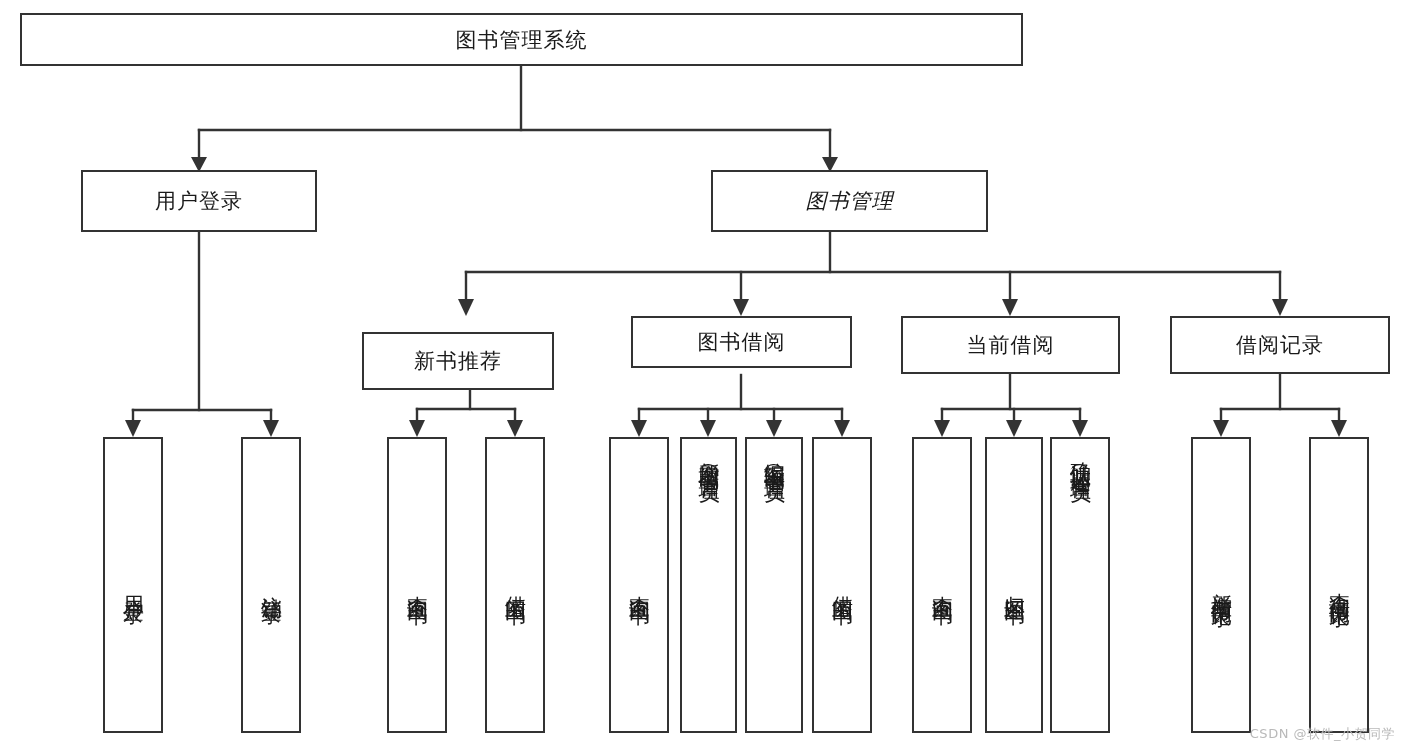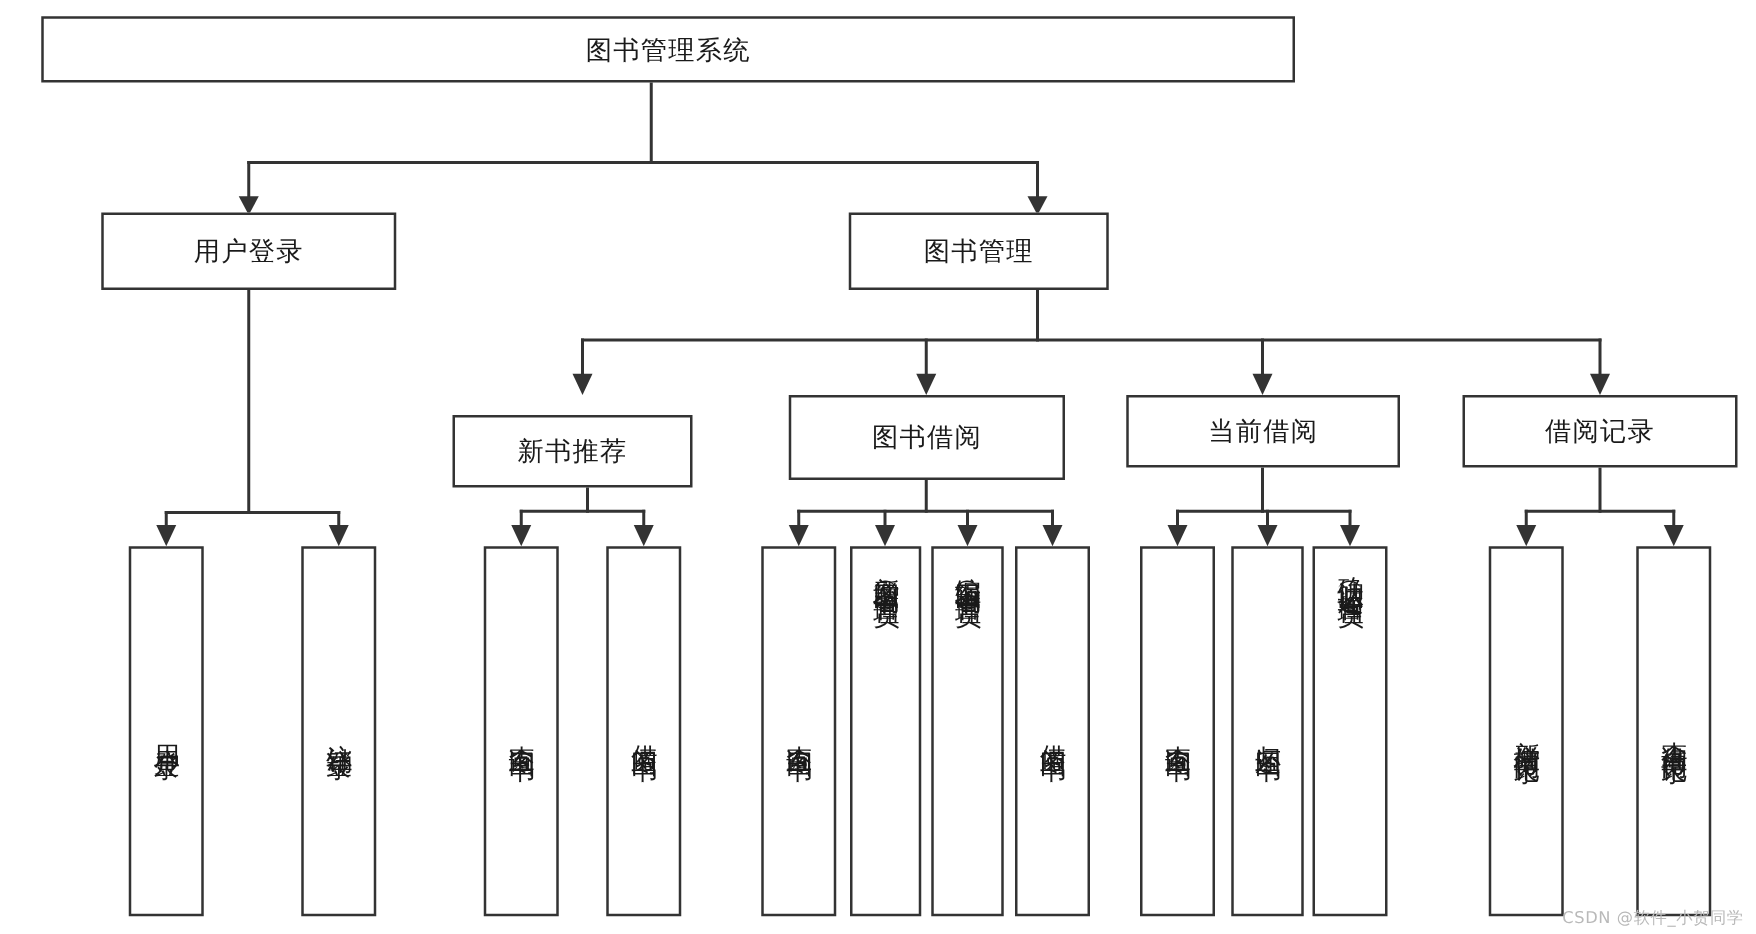--- a/index.html
+++ b/index.html
@@ -150,37 +150,37 @@
 
       <path class="connector" d="M 1280 375 L 1280 409"></path>
       <path class="connector" d="M 1221 409 L 1339 409"></path>
       <path class="connector" d="M 1221 409 L 1221 424"></path>
       <path class="connector" d="M 1339 409 L 1339 424"></path>
       <polygon class="arrow-head" points="1213,420 1229,420 1221,437"></polygon>
       <polygon class="arrow-head" points="1331,420 1347,420 1339,437"></polygon>
     </g>
   </svg>
 
-  <div class="hbox" style="left:20px; top:13px; width:1003px; height:53px;margin-left:13px;">
+  <div class="hbox" style="left:20px; top:13px; width:1003px; height:53px;">
     <span class="hbox-text">图书管理系统</span>
   </div>
 
   <div class="hbox" style="left:81px; top:170px; width:236px; height:62px;">
     <span class="hbox-text">用户登录</span>
   </div>
 
-  <div class="hbox" style="left:679px; top:170px; width:208px; height:62px;">
+  <div class="hbox" style="left:711px; top:170px; width:277px; height:62px;font-style:italic;">
     <span class="hbox-text">图书管理</span>
   </div>
 
   <div class="hbox" style="left:362px; top:332px; width:192px; height:58px;">
     <span class="hbox-text">新书推荐</span>
   </div>
 
-  <div class="hbox" style="left:631px; top:316px; width:221px; height:68px;">
+  <div class="hbox" style="left:631px; top:316px; width:221px; height:52px;">
     <span class="hbox-text">图书借阅</span>
   </div>
 
   <div class="hbox" style="left:901px; top:316px; width:219px; height:58px;text-align:right;">
     <span class="hbox-text">当前借阅</span>
   </div>
 
   <div class="hbox" style="left:1170px; top:316px; width:220px; height:58px;">
     <span class="hbox-text">借阅记录</span>
   </div>

